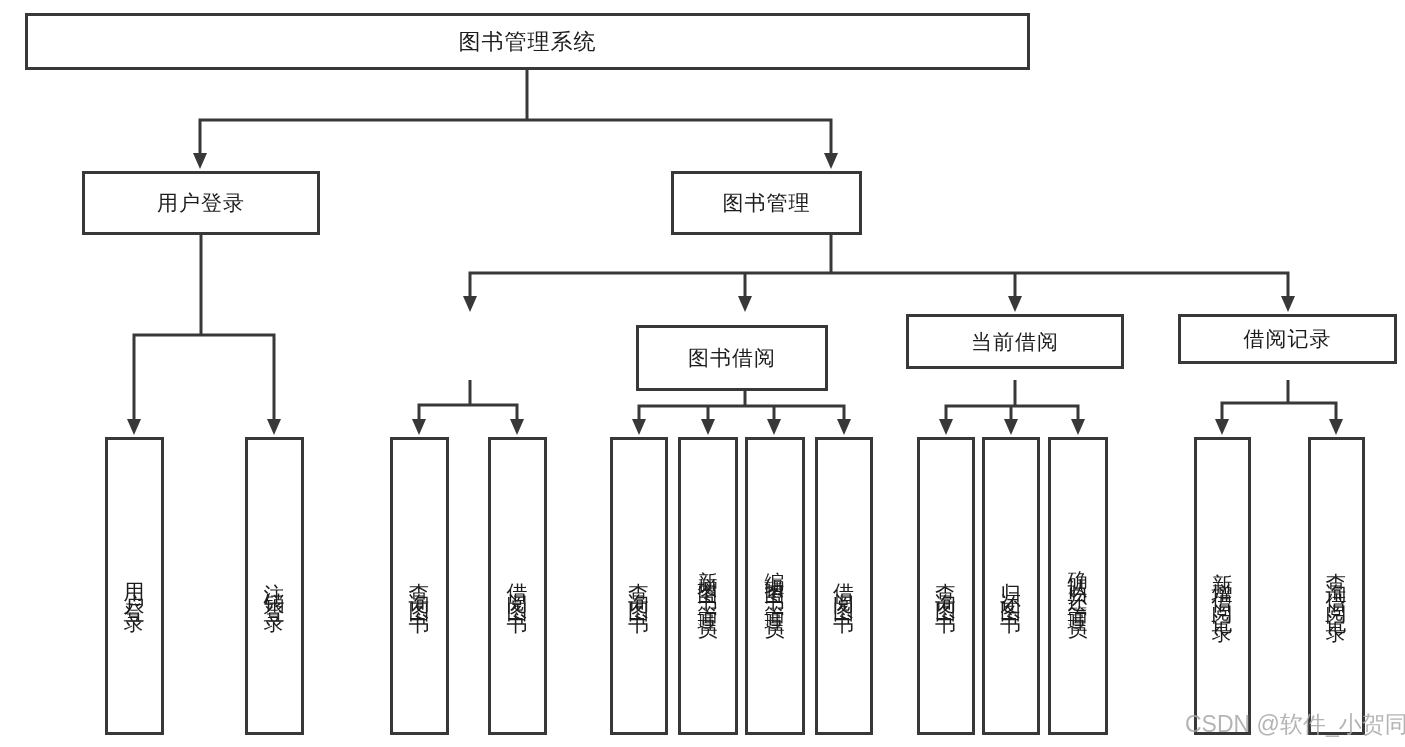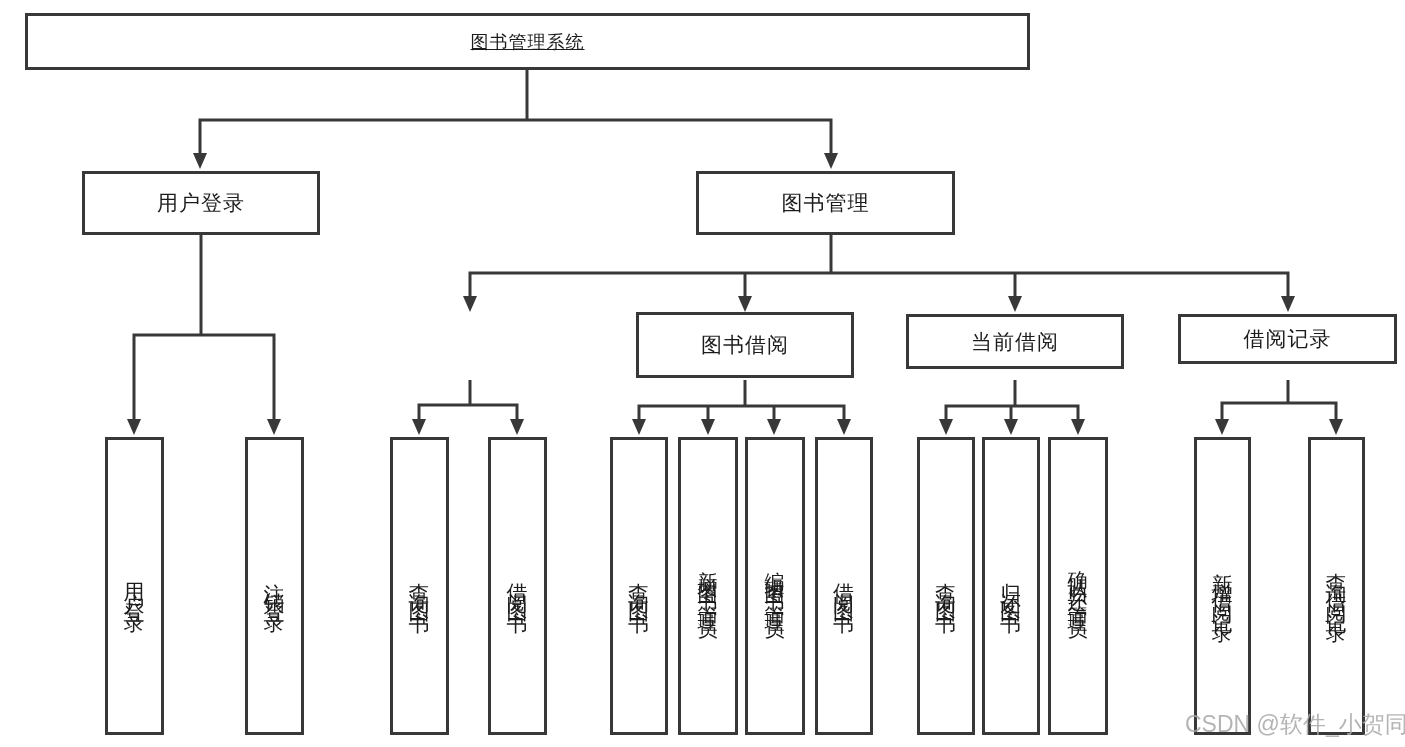--- a/index.html
+++ b/index.html
@@ -20,21 +20,21 @@
     display:flex;
     align-items:center;
     justify-content:center;
     z-index:2;
   }
   .box.h span{
     font-size:21px;
     letter-spacing:1px;
     white-space:nowrap;
   }
-  .box.title span{font-size:18px;text-decoration:underline;}
+  .box.title span{font-size:22px;}
   .box.v span{
     writing-mode:vertical-rl;
     text-orientation:mixed;
     font-size:21px;
     letter-spacing:10px;
     line-height:1;
     white-space:nowrap;
   }
   .box.v.long span{
     font-size:20px;
@@ -108,25 +108,25 @@
     </g>
   </svg>
 
   <div class="box h title" style="left:25px;top:13px;width:1005px;height:57px">
     <span>图书管理系统</span>
   </div>
 
   <div class="box h" style="left:82px;top:171px;width:238px;height:64px">
     <span>用户登录</span>
   </div>
-  <div class="box h" style="left:696px;top:171px;width:259px;height:64px">
+  <div class="box h" style="left:671px;top:171px;width:191px;height:64px">
     <span>图书管理</span>
   </div>
 
-  <div class="box h" style="left:636px;top:312px;width:218px;height:66px">
+  <div class="box h" style="left:636px;top:325px;width:192px;height:66px">
     <span>图书借阅</span>
   </div>
   <div class="box h" style="left:906px;top:314px;width:218px;height:55px">
     <span>当前借阅</span>
   </div>
   <div class="box h" style="left:1178px;top:314px;width:219px;height:50px">
     <span>借阅记录</span>
   </div>
 
   <div class="box v" style="left:105px;top:437px;width:59px;height:298px">

